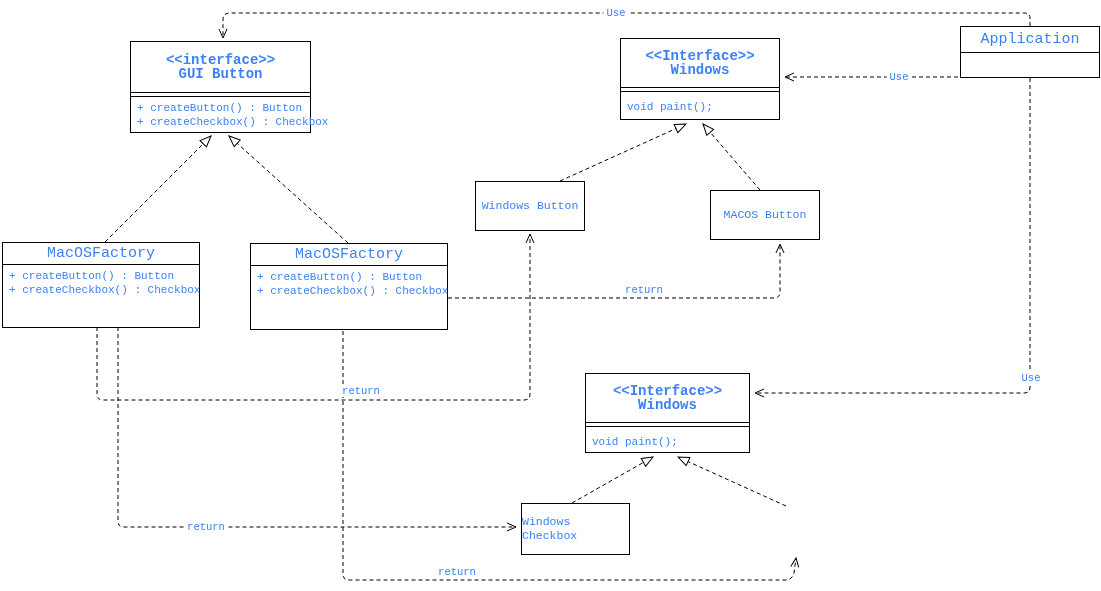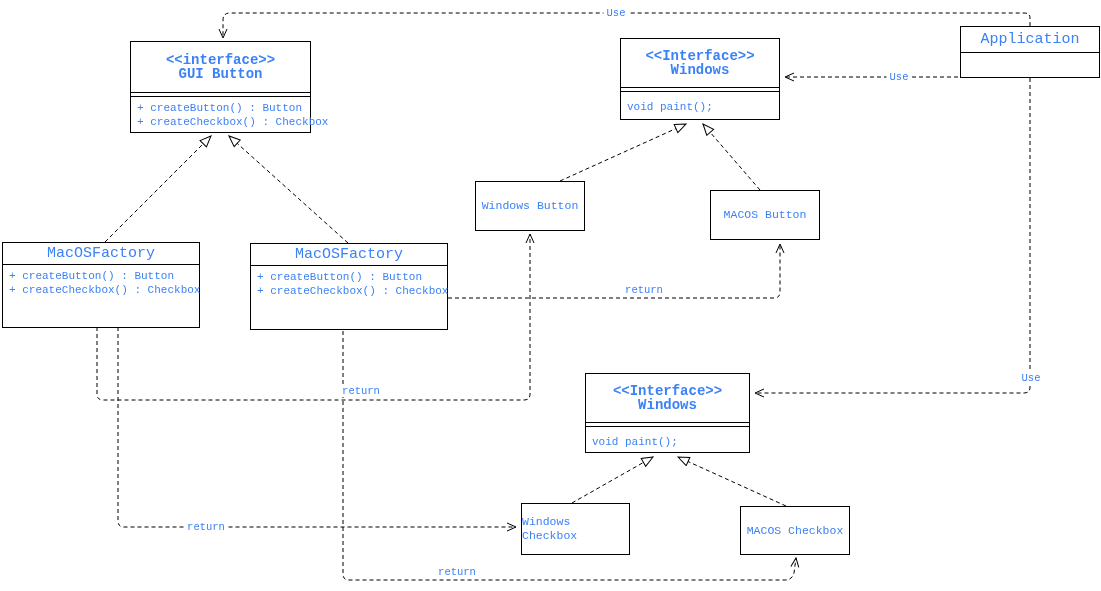--- a/index.html
+++ b/index.html
@@ -131,17 +131,14 @@
     <div class="sep2"></div>
     <div class="methods pt8">
       <div>void paint();</div>
     </div>
   </div>
 
   <div class="cls simple" style="left:521px;top:503px;width:109px;height:52px">
     <div>Windows Checkbox</div>
   </div>
 
-  <div class="cls simple" style="left:740px;top:506px;width:110px;height:49px">
-    <div>MACOS Checkbox</div>
-  </div>
 
 </div>
 
 </body></html>

